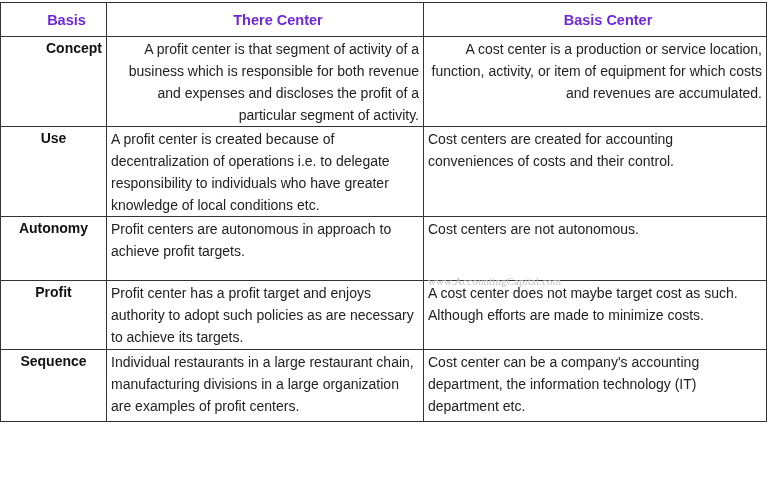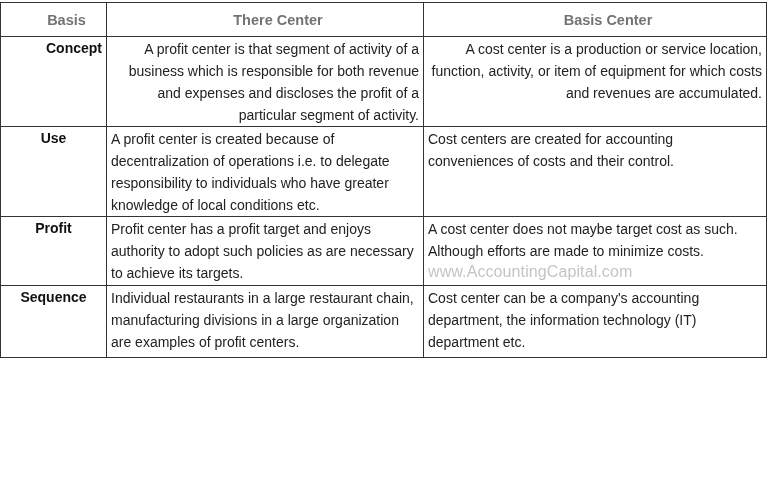--- a/index.html
+++ b/index.html
@@ -18,44 +18,44 @@
       padding: 0 4px;
       font-size: 14px;
       line-height: 22px;
     }
     table.cmp th {
       font-weight: bold;
       text-align: center;
       vertical-align: middle;
       height: 33px;
       font-size: 14.5px;
-      color: #737373;
+      color: #6d28d9;
       padding-left: 30px;
     }
     td.basis {
       font-weight: bold;
       text-align: center;
       vertical-align: middle;
       font-size: 14.5px;
       color: #111;
     }
     col.c1 { width: 106px; }
     col.c2 { width: 317px; }
     col.c3 { width: 343px; }
     tr.r1 td { height: 88px; text-align: right; }
     tr.r2 td { height: 84px; }
     tr.r3 td { height: 63px; }
     tr.r4 td { height: 68px; }
     tr.r5 td { height: 58px; }
     tr.r6 td { height: 71px; }
     .cell-text { padding-top: 1px; }
     .watermark {
-      position: absolute; left: 428px; top: 263px;
-      font-family: Liberation Sans, sans-serif;
-      font-size: 16px; color: #c4c4c4;
+      position: absolute; left: 428px; top: 275px;
+      font-family: Liberation Serif, serif;
+      font-size: 11px; color: #c4c4c4;
       letter-spacing: 0.1px;
     }
   </style>
 </head>
 <body>
 
 <table class="cmp">
   <colgroup>
       <col class="c1">
       <col class="c2">
@@ -80,20 +80,29 @@
     </tr>
     <tr class="r2">
       <td class="basis">Use</td>
       <td>
           <div class="cell-text">A profit center is created because of decentralization of operations i.e. to delegate responsibility to individuals who have greater knowledge of local conditions etc.</div>
         </td>
       <td>
           <div class="cell-text">Cost centers are created for accounting conveniences of costs and their control.</div>
         </td>
     </tr>
+    <tr class="r3">
+      <td class="basis">Autonomy</td>
+      <td>
+          <div class="cell-text">Profit centers are autonomous in approach to achieve profit targets.</div>
+        </td>
+      <td>
+          <div class="cell-text">Cost centers are not autonomous.</div>
+        </td>
+    </tr>
     <tr class="r4">
       <td class="basis">Profit</td>
       <td>
           <div class="cell-text">Profit center has a profit target and enjoys authority to adopt such policies as are necessary to achieve its targets.</div>
         </td>
       <td>
           <div class="cell-text">A cost center does not maybe target cost as such. Although efforts are made to minimize costs.</div>
         </td>
     </tr>
     <tr class="r6">

